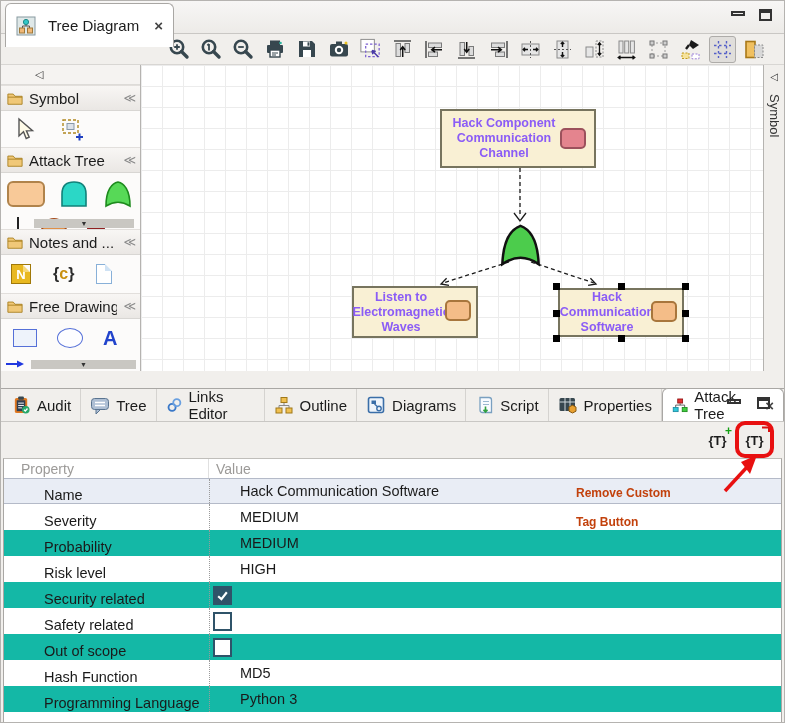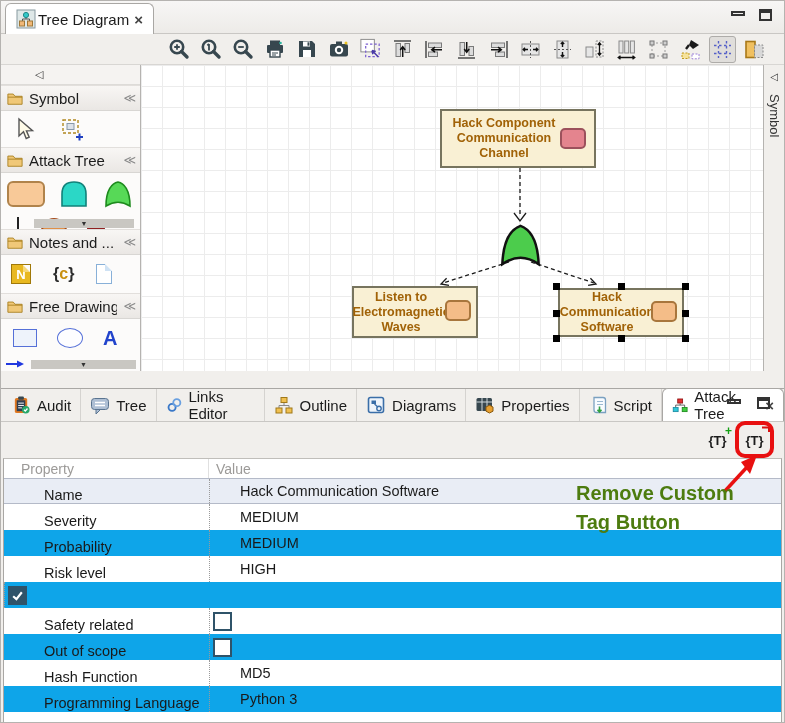--- a/index.html
+++ b/index.html
@@ -2,21 +2,21 @@
 <html><head>
 <meta charset="utf-8">
 <style>
   * { margin:0; padding:0; box-sizing:border-box; }
   html,body { width:785px; height:723px; }
   body { font-family:"Liberation Sans", sans-serif; background:#e8e6e3; }
   .app { position:relative; width:785px; height:723px; background:#f1efec; border:1px solid #b5b3b0; overflow:hidden; }
 
   
   .etabbar { position:relative; height:33px; background:linear-gradient(#f7f6f5,#edebe8); border-bottom:1px solid #c9c7c4; }
-  .etab { position:absolute; left:4px; top:2px; height:31px; display:flex; align-items:center; gap:2px;
+  .etab { position:absolute; left:4px; top:2px; height:44px; display:flex; align-items:center; gap:12px;
           background:#fff; border:1px solid #a9a7a4; border-bottom:none; border-radius:6px 6px 0 0; padding:0 10px; font-size:15px; color:#1c1c1c; }
   .closex { color:#444; font-size:15px; font-weight:bold; margin-left:3px; cursor:pointer; }
   .wbtns { position:absolute; right:12px; top:8px; display:flex; gap:14px; align-items:center; }
   .minb { width:14px; height:5px; border:2px solid #333; margin-top:-4px; }
   .maxb { width:13px; height:12px; border:2px solid #333; border-top:4px solid #333; }
 
   .etoolbar { height:31px; background:#f1efec; display:flex; align-items:center; justify-content:flex-end; gap:5px; padding-right:16px; border-bottom:1px solid #d8d6d3; }
   .tbtn { width:27px; height:27px; border:1px solid transparent; background:transparent; display:flex; align-items:center; justify-content:center; padding:0; }
   .tbtn.pressed { background:#e0dedb; border:1px solid #aeaca9; border-radius:3px; }
   .tbtn svg { display:block; }
@@ -50,21 +50,21 @@
   .fd-rect { width:24px; height:18px; background:#eef3fb; border:1.5px solid #5570d8; }
   .fd-ellipse { width:26px; height:20px; border-radius:50%; background:#fdfdff; border:1.5px solid #5570d8; }
   .fd-text { color:#2244cc; font-weight:bold; font-size:20px; line-height:1; }
   .hscroll { flex:1; height:9px; background:#c9c7c2; display:flex; align-items:center; justify-content:center; font-size:7px; color:#333; }
 
   
   .canvas { position:relative; flex:1; background:#fff;
     background-image:linear-gradient(to right,#ececec 1px,transparent 1px),linear-gradient(to bottom,#ececec 1px,transparent 1px);
     background-size:21px 21px; overflow:hidden; }
   .node { position:absolute; background:#f9f0d4; border:2px solid #77745e; display:flex; align-items:center; justify-content:center;
-          text-align:center; font-weight:bold; font-size:12.5px; line-height:1.2; color:#a16207; padding:2px 32px 2px 4px; }
+          text-align:center; font-weight:bold; font-size:12.5px; line-height:1.2; color:#8b5cf6; padding:2px 32px 2px 4px; }
   .badge { position:absolute; border-radius:5px; width:26px; height:21px; }
   .badge.pink { background:#e4848e; border:2px solid #9c515c; right:8px; top:17px; }
   .badge.orange { background:#f4bd88; border:2px solid #a8763c; right:5px; top:50%; margin-top:-12px; }
   .handle { position:absolute; width:7px; height:7px; background:#000; }
   .arrowlayer { position:absolute; inset:0; width:100%; height:100%; pointer-events:none; }
   .gate { position:absolute; }
 
   
   .symstrip { width:21px; background:#f1efec; border-left:1px solid #b5b3b0; display:flex; flex-direction:column; align-items:center; }
   .symstrip .tri { font-size:10px; color:#333; margin-top:6px; }
@@ -85,29 +85,29 @@
   .ringwrap { position:relative; }
   .ring { position:absolute; inset:-7px -6px -6px -6px; border:4px solid #e81010; border-radius:10px; pointer-events:none; }
 
   .tablewrap { height:274px; margin:0 2px; background:#fff; border:1px solid #a9a7a4; border-top:1px solid #c0beba; overflow:hidden; }
   .thead { display:flex; height:19px; align-items:center; color:#9c9a98; font-size:14px; background:#fff; }
   .thead .c1 { width:205px; padding-left:17px; border-right:1px solid #e0e0e0; height:100%; display:flex; align-items:center; }
   .thead .c2 { padding-left:7px; }
   .trow { display:flex; height:26px; align-items:center; font-size:14.5px; color:#1a1a1a; }
   .trow .pc { width:205px; padding-left:40px;margin-top:8px; }
   .trow .vc { flex:1; padding-left:30px; border-left:1px dotted #9a9a9a; height:100%; display:flex; align-items:center; }
-  .trow.alt { background:#0ea5e9; }
+  .trow.alt { background:#14b8a6; }
   .trow.sel { background:#e9edf5; border-top:1px solid #b4bac8; border-bottom:1px solid #b4bac8; height:26px; }
   .cbx { width:19px; height:19px; border:2.5px solid #2f5369; background:#fff; margin-left:1px; display:flex; align-items:center; justify-content:center; }
   .cbx.checked { background:#2f5369; }
   .cbx svg { display:none; }
   .cbx.checked svg { display:block; }
   .trow .vc.cbcell { padding-left:2px; }
 
-  .annot { position:absolute; left:575px; top:90px; font-size:20px; font-weight:bold; line-height:29px; color:#4d7c0f; z-index:5; }
+  .annot { position:absolute; left:575px; top:90px; font-size:12px; font-weight:bold; line-height:29px; color:#c2410c; z-index:5; }
   .annotarrow { position:absolute; left:0; top:0; width:783px; height:351px; pointer-events:none; z-index:4; }
 </style>
 </head>
 <body>
 
 <div class="app">
 
   <div class="editor">
     <div class="etabbar">
       <div class="etab">
@@ -449,34 +449,34 @@
       <div class="btab">
         <svg width="20" height="20" viewBox="0 0 20 20">
             <rect x="2.5" y="2.5" width="15" height="15" rx="2" fill="#eef4fb" stroke="#3a6ea8" stroke-width="1.6"></rect>
             <rect x="5.5" y="5.5" width="4.5" height="3.5" fill="#3a6ea8"></rect>
             <circle cx="13" cy="13.5" r="2.2" fill="none" stroke="#3a6ea8" stroke-width="1.4"></circle>
             <path d="M8.5,9 L11.8,12" stroke="#3a6ea8" stroke-width="1.2"></path>
           </svg>
         <span>Diagrams</span>
       </div>
       <div class="btab">
+        <svg width="19" height="20" viewBox="0 0 19 20">
+            <path d="M5,2.5 h9 a2.5,2.5 0 0,1 2.5,2.5 v12.5 h-9 a2.5,2.5 0 0,1 -2.5,-2.5 z" fill="#f8fbff" stroke="#7aa0c0" stroke-width="1.3"></path>
+            <path d="M8,6.5 h6 M8,9.5 h6" stroke="#9ab8d0" stroke-width="1.2"></path>
+            <path d="M10.5,11.5 v5 M8.5,14.7 L10.5,17 L12.5,14.7" stroke="#30a040" stroke-width="1.6" fill="none"></path>
+          </svg>
+        <span>Script</span>
+      </div>
+      <div class="btab">
         <svg width="20" height="20" viewBox="0 0 20 20">
             <rect x="1.5" y="3" width="15.5" height="13" rx="1.5" fill="#37474f"></rect>
             <path d="M1.5,7 h15.5 M7,3 v13 M12,3 v13" stroke="#cfd8dc" stroke-width="1"></path>
             <path d="M11,12 l3.5,-1.8 3.5,1.8 v4.2 l-3.5,1.8 -3.5,-1.8 z" fill="#e8a030" stroke="#8a5a10"></path>
           </svg>
         <span>Properties</span>
-      </div>
-      <div class="btab">
-        <svg width="19" height="20" viewBox="0 0 19 20">
-            <path d="M5,2.5 h9 a2.5,2.5 0 0,1 2.5,2.5 v12.5 h-9 a2.5,2.5 0 0,1 -2.5,-2.5 z" fill="#f8fbff" stroke="#7aa0c0" stroke-width="1.3"></path>
-            <path d="M8,6.5 h6 M8,9.5 h6" stroke="#9ab8d0" stroke-width="1.2"></path>
-            <path d="M10.5,11.5 v5 M8.5,14.7 L10.5,17 L12.5,14.7" stroke="#30a040" stroke-width="1.6" fill="none"></path>
-          </svg>
-        <span>Script</span>
       </div>
       <div class="btab active">
         <svg width="20" height="19" viewBox="0 0 20 19">
             <path d="M10,7 v2 M4.5,12 v-3 h11 v3" stroke="#444" fill="none"></path>
             <rect x="7" y="1.5" width="6" height="5" fill="#e03030" stroke="#901010"></rect>
             <rect x="1.5" y="12" width="6" height="5" fill="#30c8d8" stroke="#1888a0"></rect>
             <rect x="12.5" y="12" width="6" height="5" fill="#40cc40" stroke="#188818"></rect>
           </svg>
         <span>Attack Tree</span>
         <span class="closex">×</span>
@@ -518,20 +518,21 @@
       </div>
       <div class="trow alt">
         <div class="pc">Probability</div>
         <div class="vc">MEDIUM</div>
       </div>
       <div class="trow">
         <div class="pc">Risk level</div>
         <div class="vc">HIGH</div>
       </div>
       <div class="trow alt">
+        <div class="pc">Security related</div>
         <div class="vc cbcell">
           <span class="cbx checked">
               <svg width="13" height="13" viewBox="0 0 18 18">
                 <path d="M3,10 L7.5,14 L15,4.5" stroke="#fff" stroke-width="3" fill="none"></path>
               </svg>
             </span>
         </div>
       </div>
       <div class="trow">
         <div class="pc">Safety related</div>

